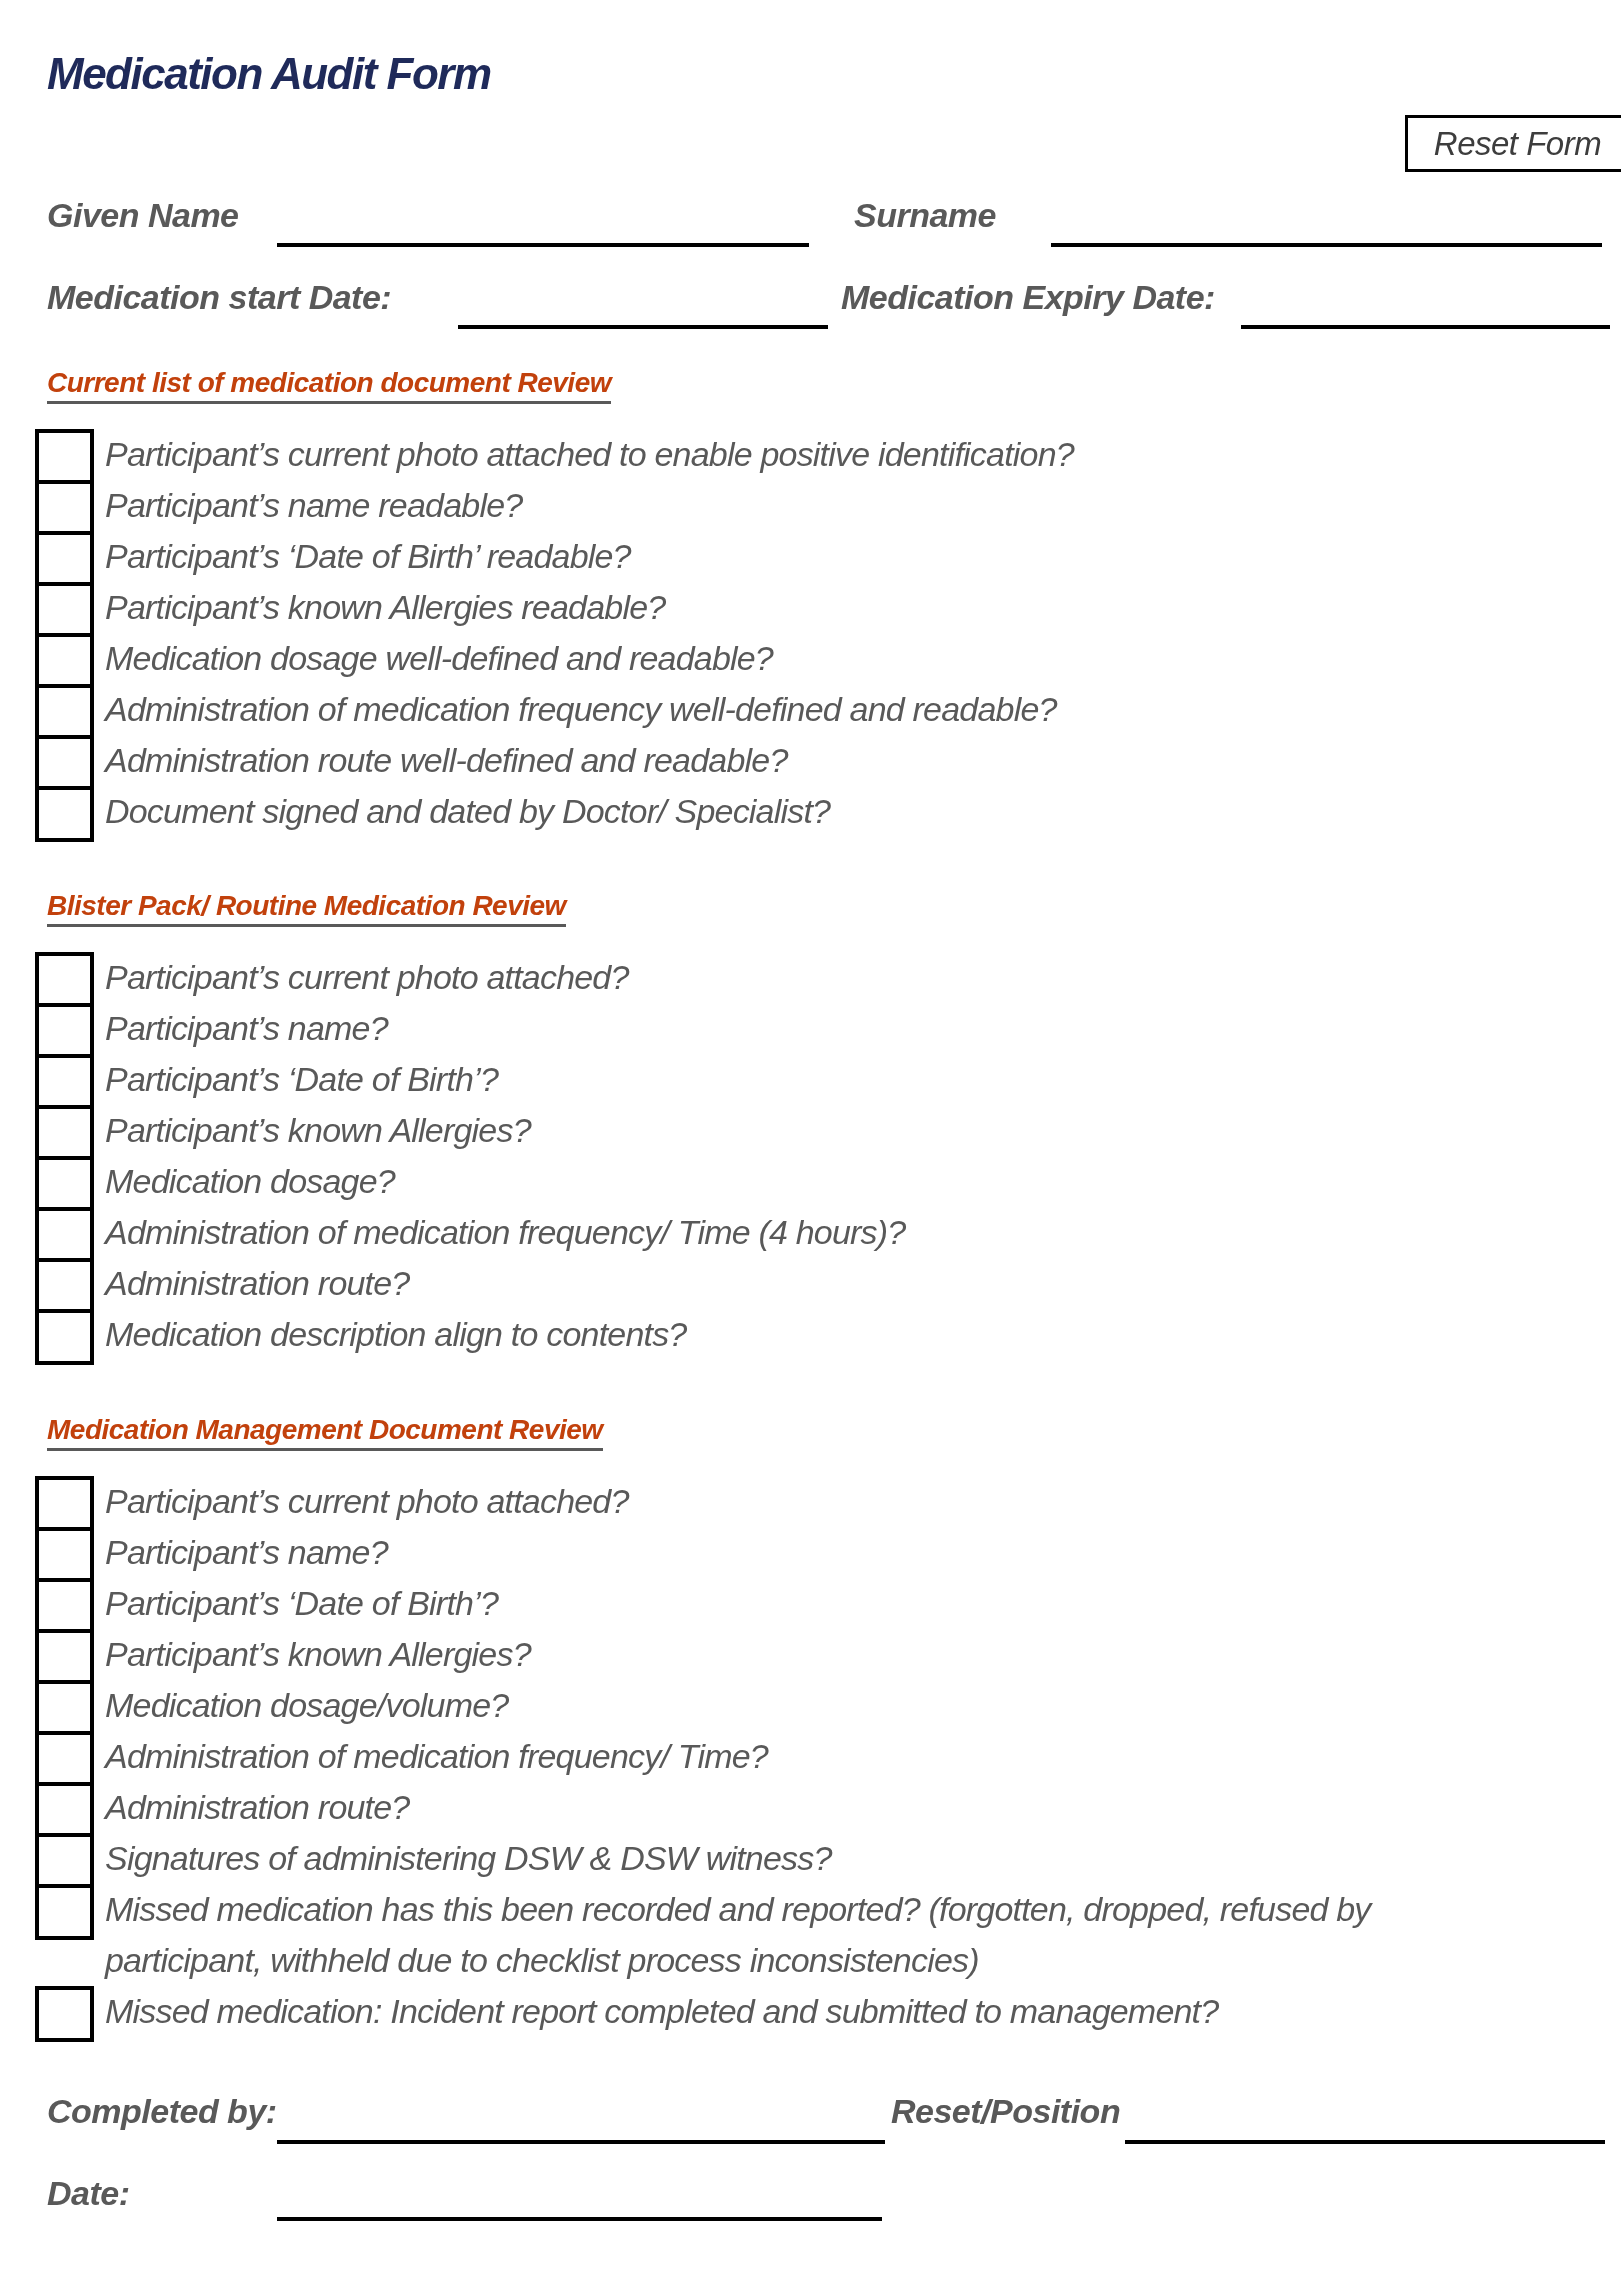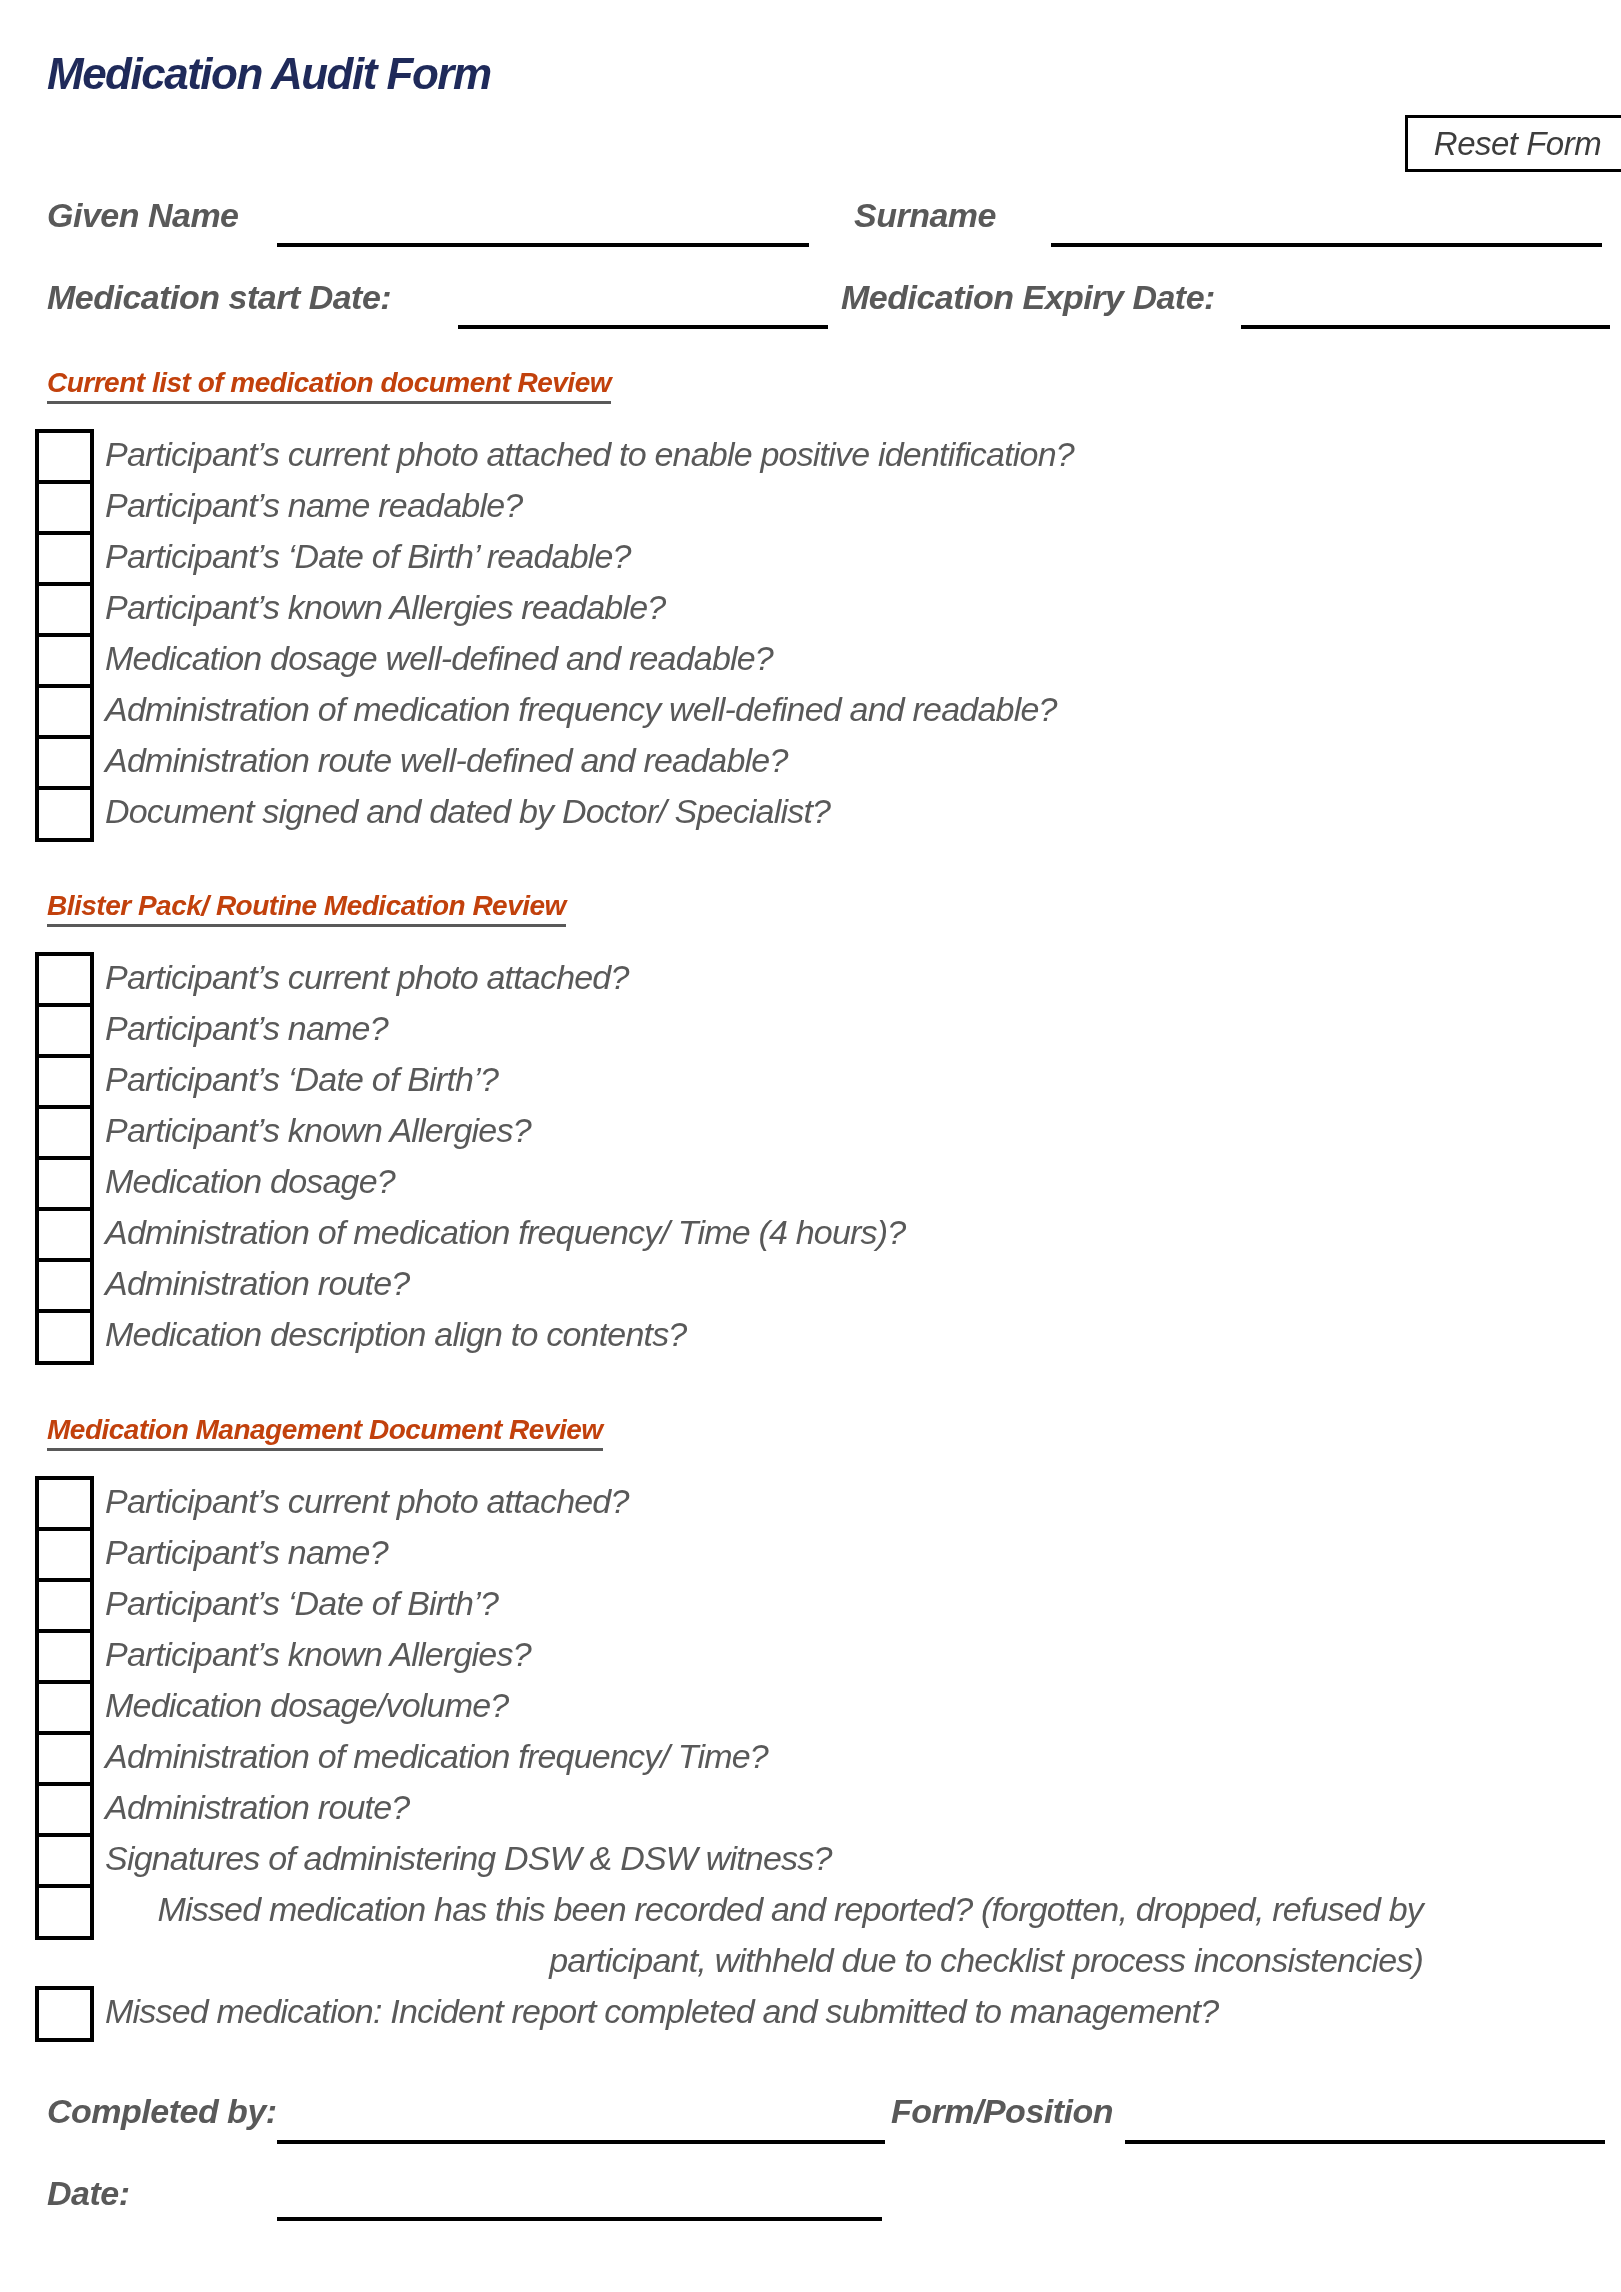--- a/index.html
+++ b/index.html
@@ -27,21 +27,21 @@
 
   .check-section { position:absolute; left:47px; width:1529px; }
   .section-heading {
     display:inline-block; margin:0 0 24.5px 0;
     font-size:28px; font-weight:bold; font-style:italic; color:#c2410c;
     border-bottom:3.9px solid #595959; padding-bottom:2px; letter-spacing:-0.5px;
     white-space:nowrap;
   }
   .check-list { position:relative; }
   .check-row { position:relative; height:51px; }
-  .check-row.two-line { height:102px;text-align:right; }
+  .check-row.two-line { height:102px; }
   .checkbox {
     position:absolute; left:-11.8px; top:0; width:59px; height:56px;
     border:4.9px solid #000000; box-sizing:border-box; background:#ffffff;
     cursor:pointer;
   }
   .item-text {
     display:block; margin-left:58px; font-style:italic; font-size:34px;
     color:#595959; line-height:51px; white-space:nowrap; letter-spacing:-0.8px;
   }
   .check-row.two-line .item-text { white-space:normal; max-width:1318px; }
@@ -186,21 +186,21 @@
       <div class="check-row">
         <span class="checkbox"></span>
         <span class="item-text">Missed medication: Incident report completed and submitted to management?</span>
       </div>
     </div>
   </section>
 
   <div class="field-row" style="top:2090px">
     <span class="lbl" style="left:47px">Completed by:</span>
     <span class="fline" style="left:277px; width:608px; top:50px"></span>
-    <span class="lbl" style="left:891px">Form/Position</span>
+    <span class="lbl" style="left:891px">Reset/Position</span>
     <span class="fline" style="left:1125px; width:480px; top:50px"></span>
   </div>
 
   <div class="field-row" style="top:2172px">
     <span class="lbl" style="left:47px">Date:</span>
     <span class="fline" style="left:277px; width:605px; top:45px"></span>
   </div>
 
 </div>
 

